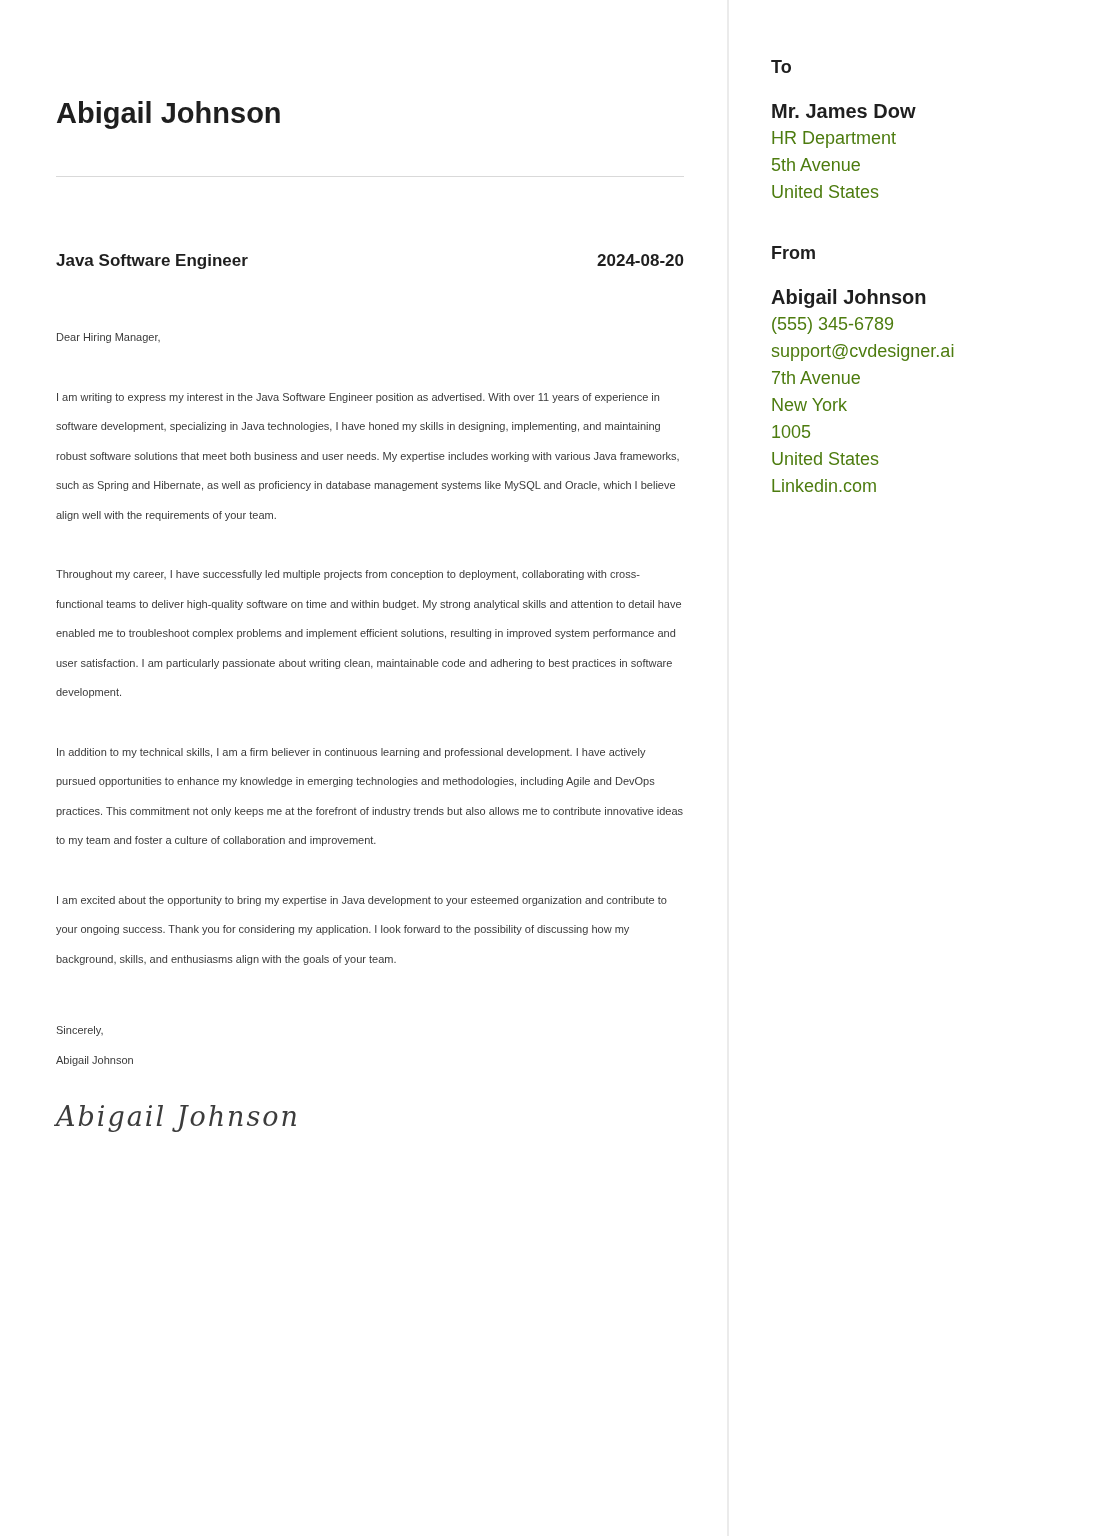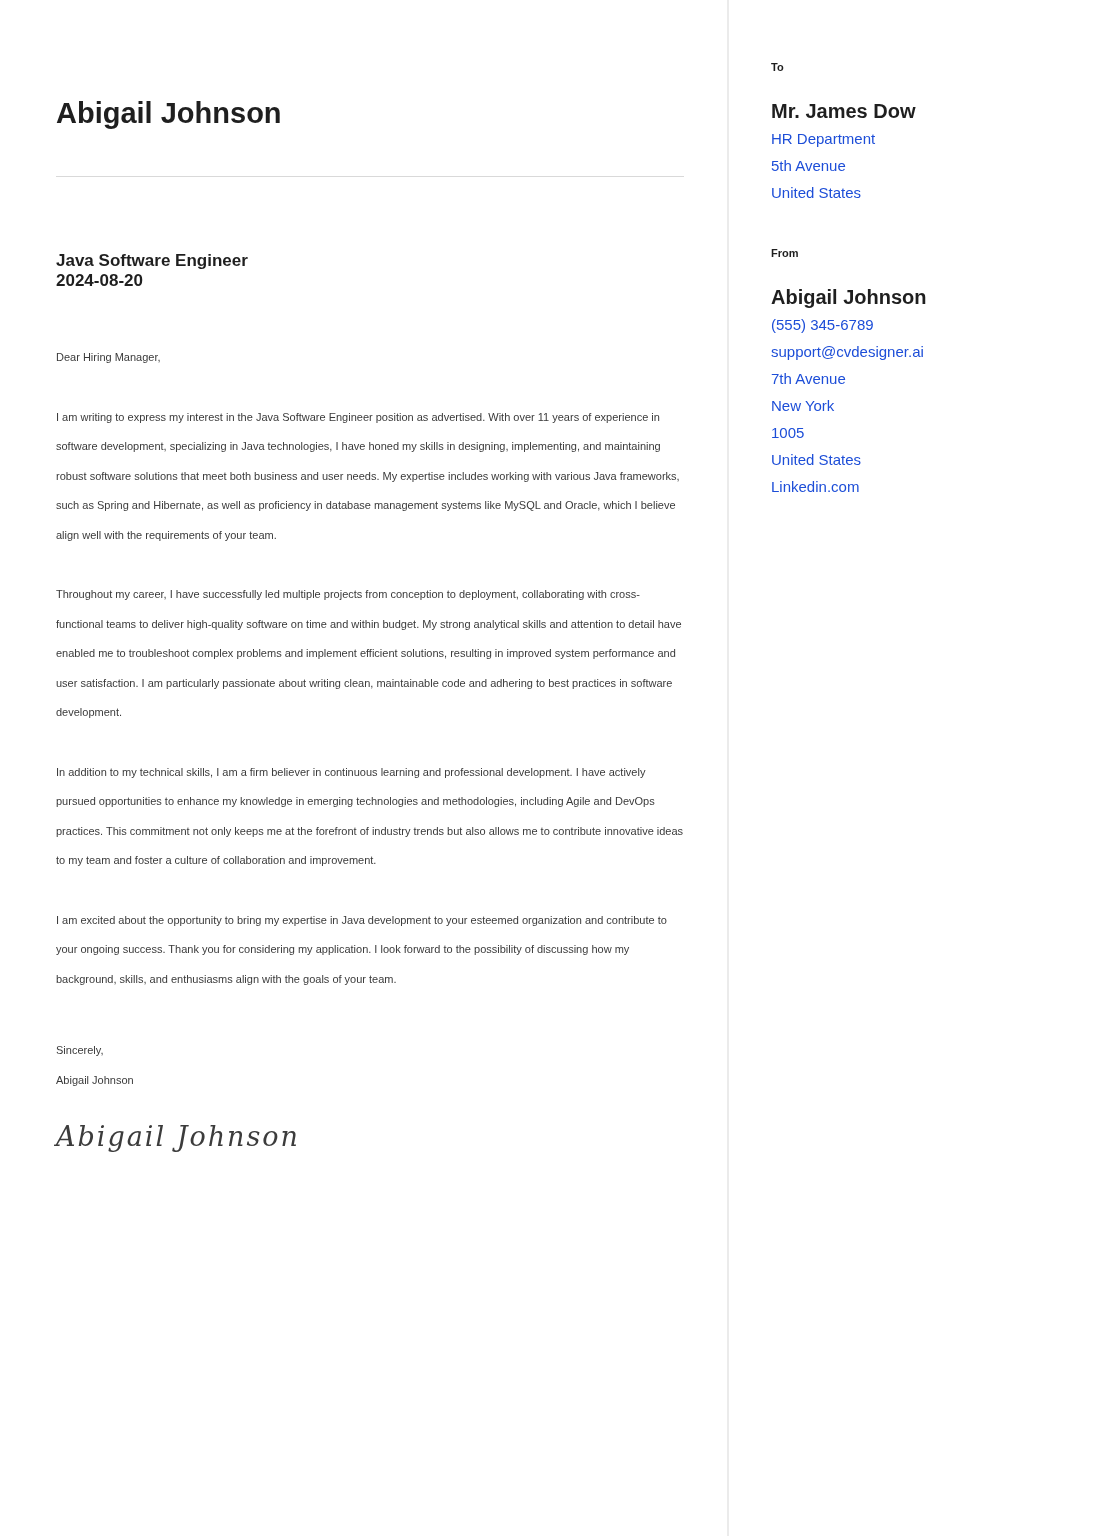--- a/index.html
+++ b/index.html
@@ -38,21 +38,20 @@
   .head-divider {
     margin-top: 46px;
     border-top: 1px solid #d9d9d9;
     height: 0;
   }
   .job-row {
     margin-top: 74px;
     display: flex;
     justify-content: space-between;
     align-items: baseline;
-    flex-direction: column;
   }
   .job-title, .job-date {
     font-size: 17px;
     line-height: 20px;
     font-weight: 700;
     color: #1f1f1f;
   }
   .body-text { font-size: 11px; line-height: 29.5px; color: #3a3a3a; }
   .salutation { margin-top: 52px; }
   .para { margin-top: 30px; }
@@ -66,38 +65,38 @@
     color: #3c3c3c;
   }
   
   .sidebar {
     position: absolute;
     left: 771px;
     top: 0;
     width: 290px;
   }
   .side-label {
-    font-size: 11px;
+    font-size: 18px;
     line-height: 20px;
     font-weight: 700;
     color: #1f1f1f;
   }
   .side-label.to { margin-top: 57px; }
   .side-label.from { margin-top: 37px; }
   .side-name {
     margin-top: 21px;
     font-size: 20px;
     line-height: 27px;
     font-weight: 700;
     color: #1f1f1f;
   }
   .side-line {
-    font-size: 15px;
+    font-size: 18px;
     line-height: 27px;
-    color: #1d4ed8;
+    color: #4d7c0f;
   }
 </style>
 </head>
 <body>
 
 <div class="page">
 
   <div class="v-divider"></div>
 
   <div class="main">

